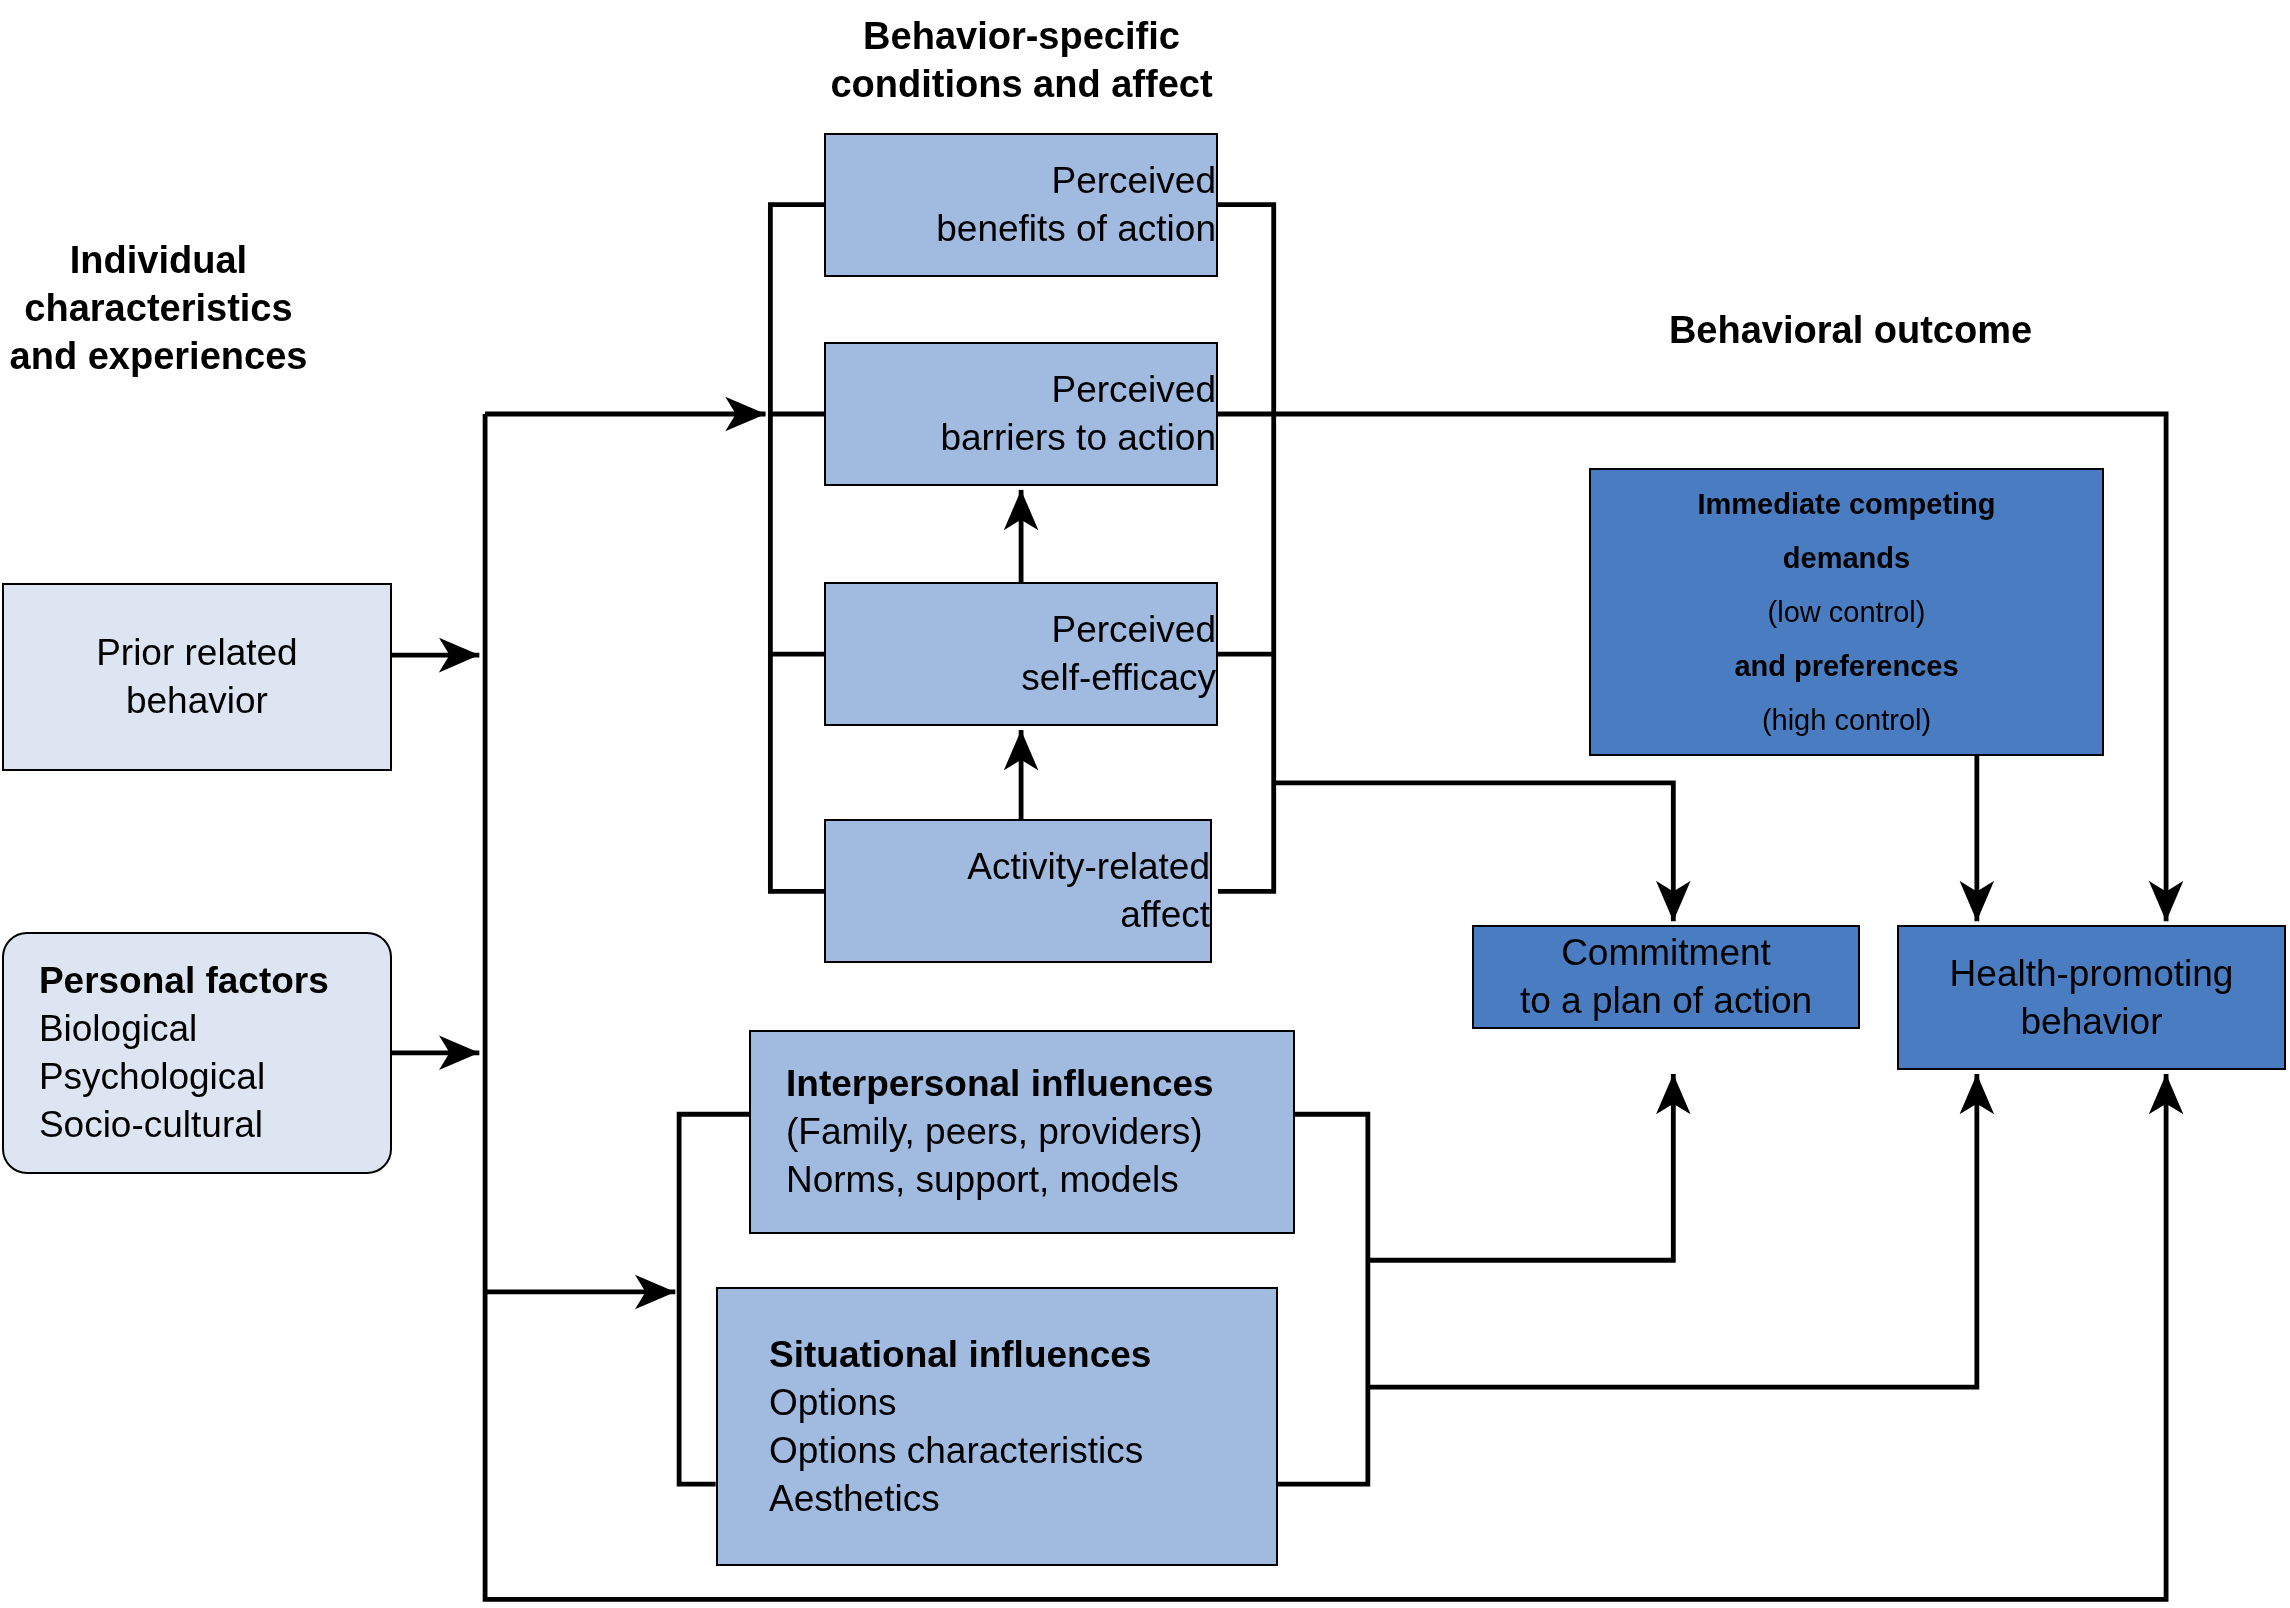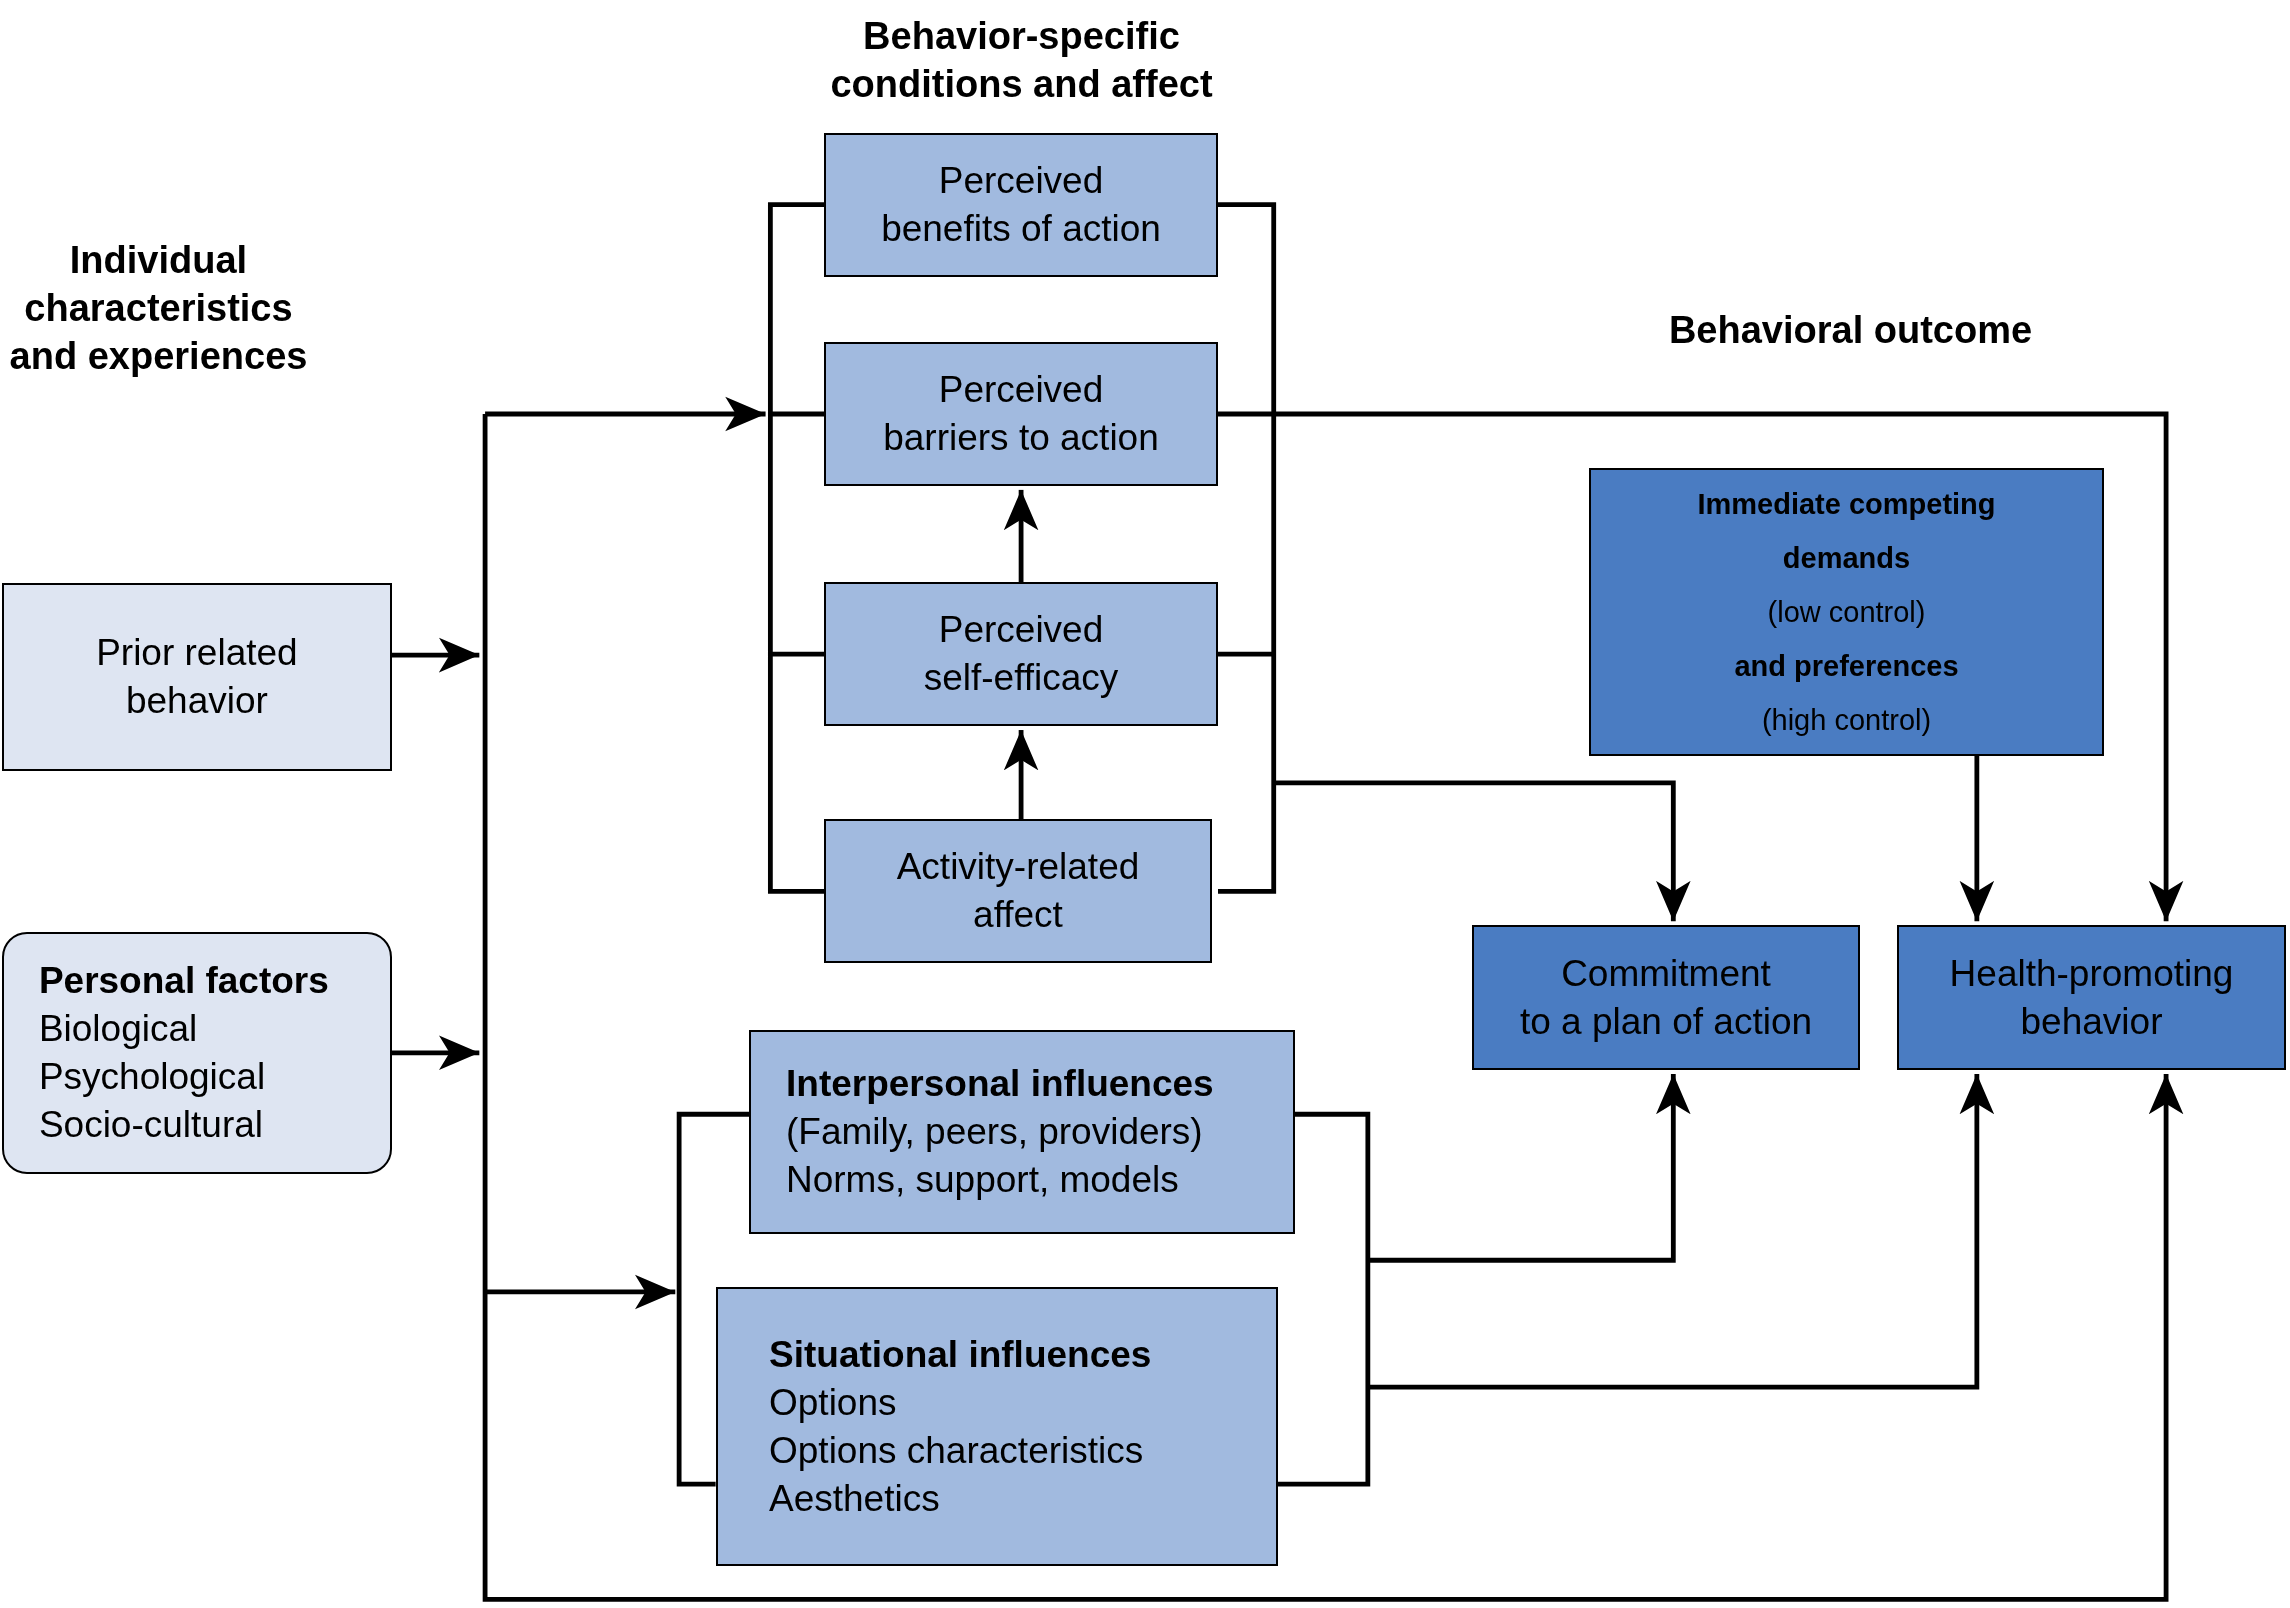--- a/index.html
+++ b/index.html
@@ -22,21 +22,21 @@
   svg.wires{position:absolute;left:0;top:0;width:2290px;height:1608px;}
   .connector{stroke:var(--line);stroke-width:5;fill:none;}
   .box{
     position:absolute;
     border:2.9px solid var(--line);
     box-sizing:border-box;
     display:flex;flex-direction:column;justify-content:center;align-items:center;
     font-size:37px;line-height:48px;text-align:center;
   }
   .box.pale{background:var(--pale-box);}
-  .box.medium{background:var(--medium-box);}
+  .box.medium{background:var(--medium-box);align-items:flex-end;}
   .box.dark{background:var(--dark-box);}
   .box.la{align-items:flex-start;text-align:left;}
   .box.demands{font-size:29px;line-height:54px;}
   .b{font-weight:bold;}
   .heading{
     position:absolute;
     font-weight:bold;font-size:38px;line-height:48px;text-align:center;
   }
   .ln{white-space:nowrap;}
 </style>
@@ -146,21 +146,21 @@
   </div>
 
   <div class="box dark demands" style="left:1589px;top:468px;width:515px;height:288px;">
     <div class="ln b">Immediate competing</div>
     <div class="ln b">demands</div>
     <div class="ln">(low control)</div>
     <div class="ln b">and preferences</div>
     <div class="ln">(high control)</div>
   </div>
 
-  <div class="box dark" style="left:1472px;top:925px;width:388px;height:145px;">
+  <div class="box dark" style="left:1472px;top:925px;width:388px;height:104px;">
     <div class="ln">Commitment</div>
     <div class="ln">to a plan of action</div>
   </div>
 
   <div class="box dark" style="left:1897px;top:925px;width:389px;height:145px;">
     <div class="ln">Health-promoting</div>
     <div class="ln">behavior</div>
   </div>
 
 </div>

